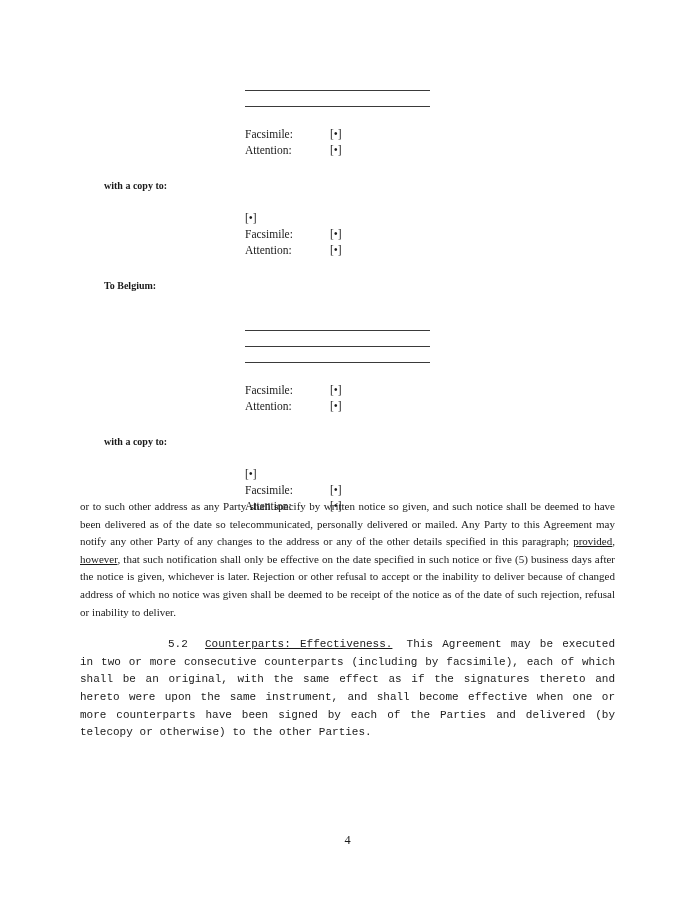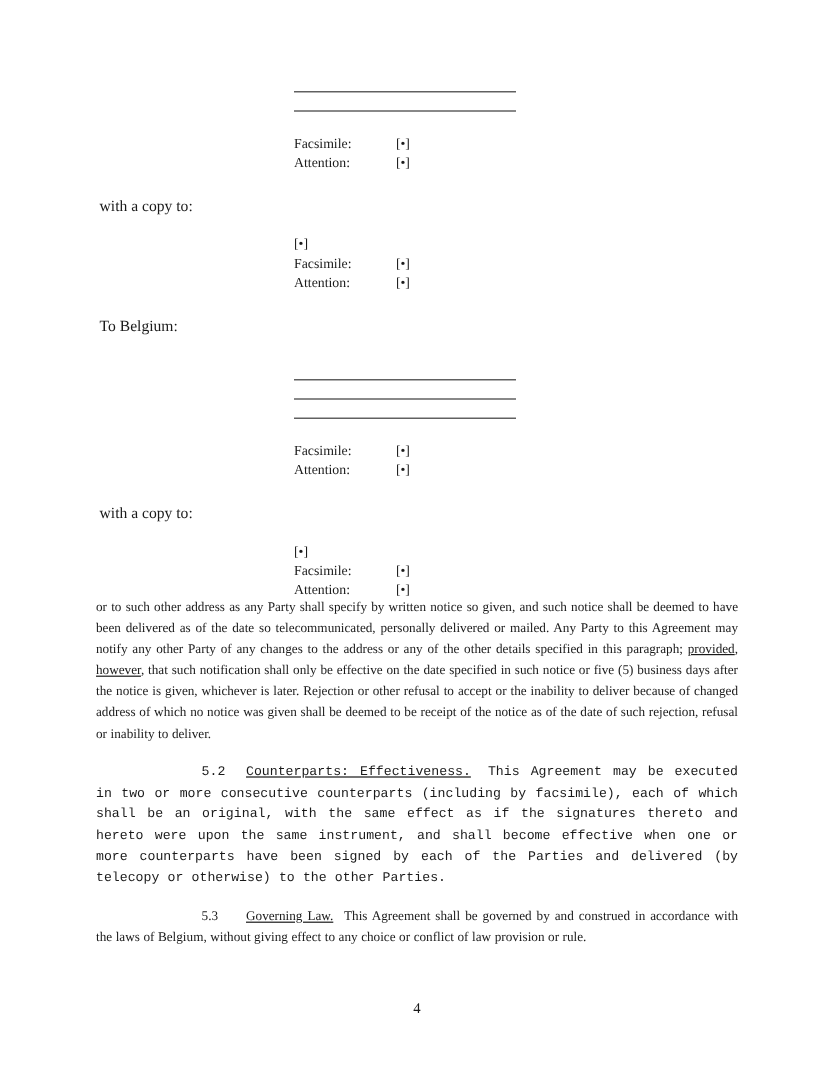--- a/index.html
+++ b/index.html
@@ -17,21 +17,21 @@
     overflow: hidden;
     font-family: "Liberation Serif", "DejaVu Serif", serif;
     color: #1a1a1a;
     -webkit-font-smoothing: antialiased;
   }
 
   
   .notice-block {
     position: absolute;
     left: 0;
-    top: 64px;
+    top: 78px;
     width: 666px;
   }
 
   .addr-group {
     margin: 0;
     padding: 0;
   }
 
   .rule-stack {
     margin-left: 245px;
@@ -62,24 +62,25 @@
     vertical-align: top;
   }
   .kv-label {
     width: 85px;
   }
   .kv-value {
     letter-spacing: -0.1px;
   }
 
   .lead-line {
-    margin-left: 83px;
-    font-size: 13px;
+    margin-left: 104px;
+    font-size: 10px;
     line-height: 16px;
     white-space: nowrap;
+    font-weight: bold;
   }
 
   .solo-token {
     margin-left: 245px;
     font-size: 11.5px;
     line-height: 16px;
   }
   .sp-16 { height: 16px; }
   .sp-20 { height: 20px; }
   .sp-24 { height: 24px; }
@@ -217,19 +218,18 @@
     </div>
 
   </div>
 
   <div class="body-area">
 
     <p class="prose"><span>or to such other address as any Party shall specify by written notice so given, and such notice shall be deemed to have been delivered as of the date so telecommunicated, personally delivered or mailed. Any Party to this Agreement may notify any other Party of any changes to the address or any of the other details specified in this paragraph; </span><span class="u">provided</span><span>, </span><span class="u">however</span><span>, that such notification shall only be effective on the date specified in such notice or five (5) business days after the notice is given, whichever is later.  Rejection or other refusal to accept or the inability to deliver because of changed address of which no notice was given shall be deemed to be receipt of the notice as of the date of such rejection, refusal or inability to deliver.</span></p>
 
     <p class="prose tight"><span class="indent"></span><span class="secnum">5.2</span><span class="u">Counterparts: Effectiveness.</span><span class="gap"></span> <span>This Agreement may be executed in two or more consecutive counterparts (including by facsimile), each of which shall be an original, with the same effect as if the signatures thereto and hereto were upon the same instrument, and shall become effective when one or more counterparts have been signed by each of the Parties and delivered  (by telecopy or otherwise)  to the other Parties.</span></p>
 
-    <p class="prose"><span class="indent"></span><span class="secnum">5.3</span><span class="u">Governing Law.</span><span class="gap"></span> <span>This Agreement shall be governed by and construed in accordance with the laws of Belgium, without giving effect to any choice or conflict of law provision or rule.</span></p>
 
   </div>
 
   <div class="folio">4</div>
 
 </div>
 
 </body></html>

